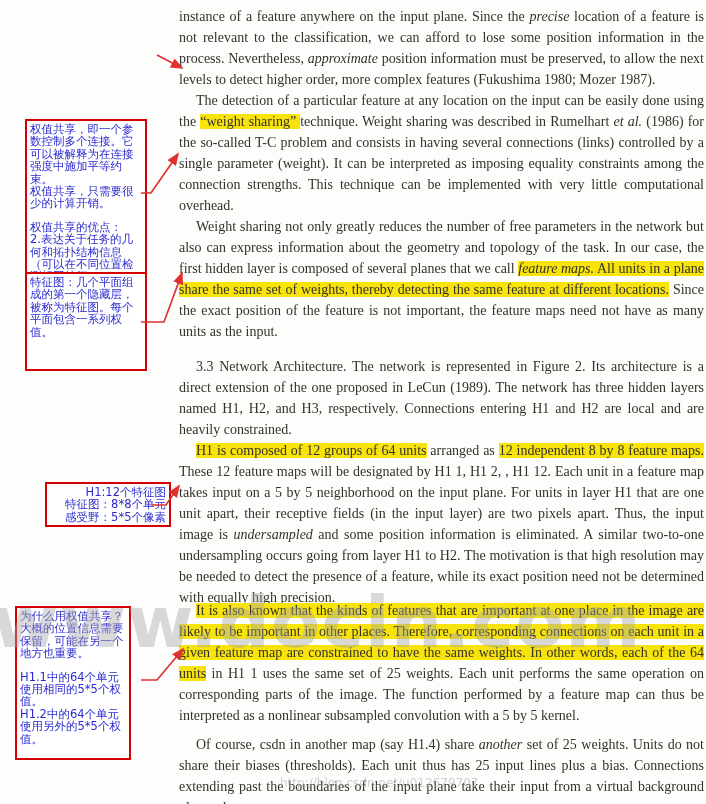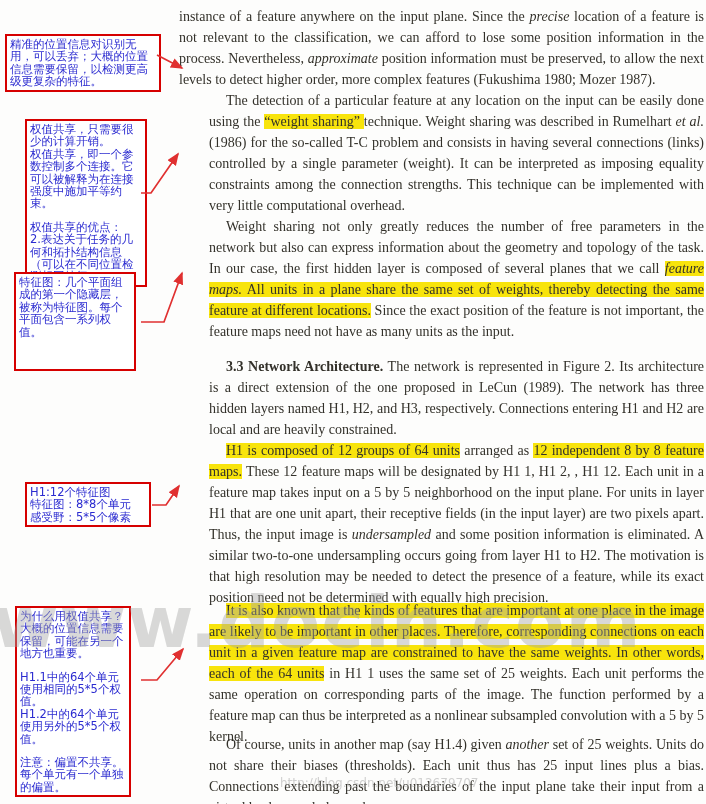--- a/index.html
+++ b/index.html
@@ -13,38 +13,38 @@
   
   .text-block{
     position:absolute;left:179px;width:525px;z-index:2;
     color:#33312a;font-size:14px;line-height:21px;text-align:justify;
   }
   #block-a{top:6px;}
   #block-b{top:356px;}
   #block-c{top:600px;}
   #block-d{top:734px;}
   .para{margin:0;}
-  .para.indent{text-indent:17px;margin-left:30px;}
+  .para.indent{text-indent:17px;}
   .it{font-style:italic;}
-  .bd{font-weight:bold;}
+  .bd{font-weight:normal;}
   .hl{background:#f8e40c;box-decoration-break:clone;-webkit-box-decoration-break:clone;}
 
   
   .note{
     position:absolute;z-index:3;background:#ffffff;
     border:2px solid #d60000;
     color:#2b2bd0;font-size:11.5px;line-height:1.08;
     padding:2px 3px;font-family:"DejaVu Sans",sans-serif;
   }
   .note-line{margin:0;}
   .note-gap{height:11px;}
   #note1{left:5px;top:34px;width:146px;}
   #note2{left:25px;top:119px;width:112px;min-height:137px;}
-  #note3{left:14px;top:272px;width:112px;min-height:91px;}
-  #note4{left:25px;top:482px;width:116px;}
+  #note3{left:25px;top:272px;width:112px;min-height:91px;}
+  #note4{left:45px;top:482px;width:116px;text-align:right;}
   #note5{left:15px;top:606px;width:106px;min-height:134px;}
 
   
   #arrow-layer{position:absolute;left:0;top:0;z-index:4;pointer-events:none;}
 
   
   .wm-docin{
     position:absolute;left:-8px;top:580px;z-index:5;pointer-events:none;
     font-family:"DejaVu Sans",sans-serif;font-weight:bold;
     font-size:72px;letter-spacing:1px;color:rgba(165,165,165,0.42);
@@ -74,50 +74,46 @@
   <div class="text-block" id="block-b">
     <p class="para indent"><span class="bd">3.3 Network Architecture.</span><span class="">  The network is represented in Figure 2. Its architecture is a direct extension of the one proposed in LeCun (1989). The network has three hidden layers named H1, H2, and H3, respectively. Connections entering H1 and H2 are local and are heavily constrained.</span></p>
     <p class="para indent"><span class="hl">H1 is composed of 12 groups of 64 units</span><span class=""> arranged as </span><span class="hl">12 independent 8 by 8 feature maps.</span><span class="">  These 12 feature maps will be designated by H1 1, H1 2,  , H1 12.  Each unit in a feature map takes input on a 5 by 5 neighborhood on the input plane.  For units in layer H1 that are one unit apart, their receptive fields (in the input layer) are two pixels apart. Thus, the input image is </span><span class="it">undersampled</span><span class=""> and some position information is eliminated.  A similar two-to-one undersampling occurs going from layer H1 to H2.  The motivation is that high resolution may be needed to detect the presence of a feature, while its exact position need not be determined with equally high precision.</span></p>
   </div>
 
   <div class="text-block" id="block-c">
     <p class="para indent"><span class="hl">It is also known that the kinds of features that are important at one place in the image are likely to be important in other places.  Therefore, corresponding connections on each unit in a given feature map are constrained to have the same weights. In other words, each of the 64 units</span><span class=""> in H1 1 uses the same set of 25 weights.  Each unit performs the same operation on corresponding parts of the image.  The function performed by a feature map can thus be interpreted as a nonlinear subsampled convolution with a 5 by 5 kernel.</span></p>
   </div>
 
   <div class="text-block" id="block-d">
-    <p class="para indent"><span class="">Of course, units in another map (say H1.4) given </span><span class="it">another</span><span class=""> set of 25 weights.  Units do not share their biases (thresholds). Each unit thus has 25 input lines plus a bias.  Connections extending past the boundaries of the input plane take their input from a virtual background plane whose</span></p>
+    <p class="para indent"><span class="">Of course, csdn in another map (say H1.4) share </span><span class="it">another</span><span class=""> set of 25 weights.  Units do not share their biases (thresholds). Each unit thus has 25 input lines plus a bias.  Connections extending past the boundaries of the input plane take their input from a virtual background plane whose</span></p>
   </div>
 
-  <div class="note" id="note1">
-      <div class="note-line">精准的位置信息对识别无用，可以丢弃；大概的位置信息需要保留，以检测更高级更复杂的特征。</div>
-    </div>
   <div class="note" id="note2">
+      <div class="note-line">权值共享，即一个参数控制多个连接。它可以被解释为在连接强度中施加平等约束。</div>
       <div class="note-line">权值共享，只需要很少的计算开销。</div>
-      <div class="note-line">权值共享，即一个参数控制多个连接。它可以被解释为在连接强度中施加平等约束。</div>
       <div class="note-gap"></div>
       <div class="note-line">权值共享的优点：</div>
       <div class="note-line">2.表达关于任务的几何和拓扑结构信息（可以在不同位置检测相同特征。）</div>
     </div>
   <div class="note" id="note3">
       <div class="note-line">特征图：几个平面组成的第一个隐藏层，被称为特征图。每个平面包含一系列权值。</div>
       <div class="note-gap"></div>
     </div>
   <div class="note" id="note4">
       <div class="note-line">H1:12个特征图</div>
       <div class="note-line">特征图：8*8个单元</div>
       <div class="note-line">感受野：5*5个像素</div>
     </div>
   <div class="note" id="note5">
       <div class="note-line">为什么用权值共享？</div>
       <div class="note-line">大概的位置信息需要保留，可能在另一个地方也重要。</div>
       <div class="note-gap"></div>
       <div class="note-line">H1.1中的64个单元使用相同的5*5个权值。</div>
       <div class="note-line">H1.2中的64个单元使用另外的5*5个权值。</div>
       <div class="note-gap"></div>
-      <div class="note-line">注意：偏置不共享。每个单元有一个单独的偏置。</div>
     </div>
 
   <svg id="arrow-layer" width="706" height="804" viewBox="0 0 706 804">
     <defs>
       <marker id="ah" markerWidth="9" markerHeight="8" refX="6.5" refY="3" orient="auto">
         <path d="M0,0 L7.5,3 L0,6 Z" fill="#e03030"></path>
       </marker>
     </defs>
     <polyline points="157,55 182,68" fill="none" stroke="#e03030" stroke-width="1.7" marker-end="url(#ah)"></polyline>
     <polyline points="141,193 151,193 178,154" fill="none" stroke="#e03030" stroke-width="1.7" marker-end="url(#ah)"></polyline>

